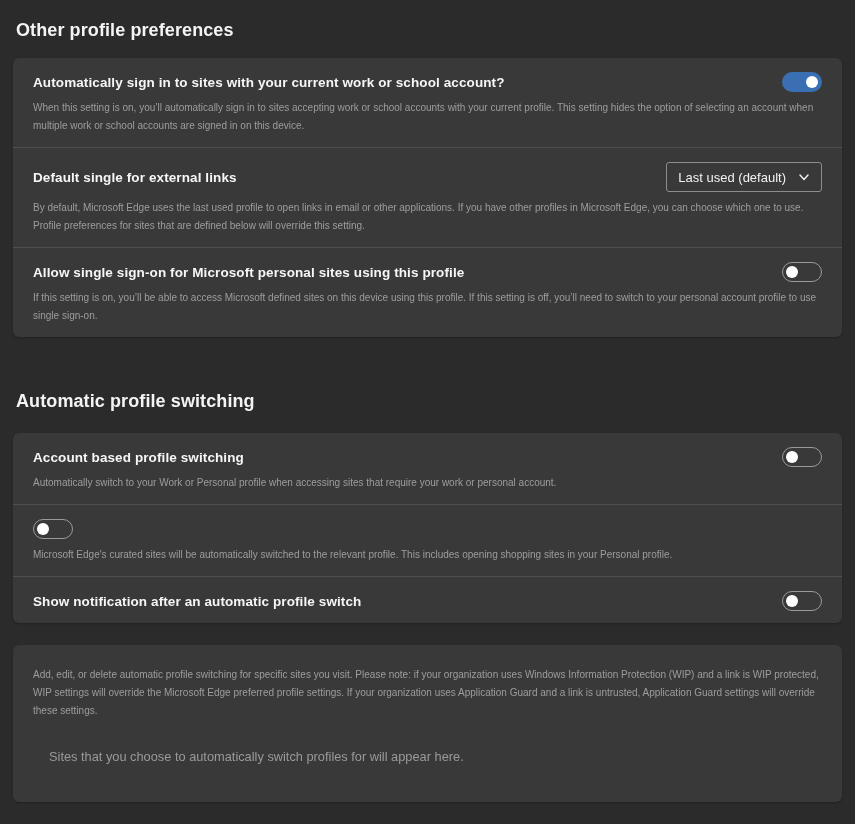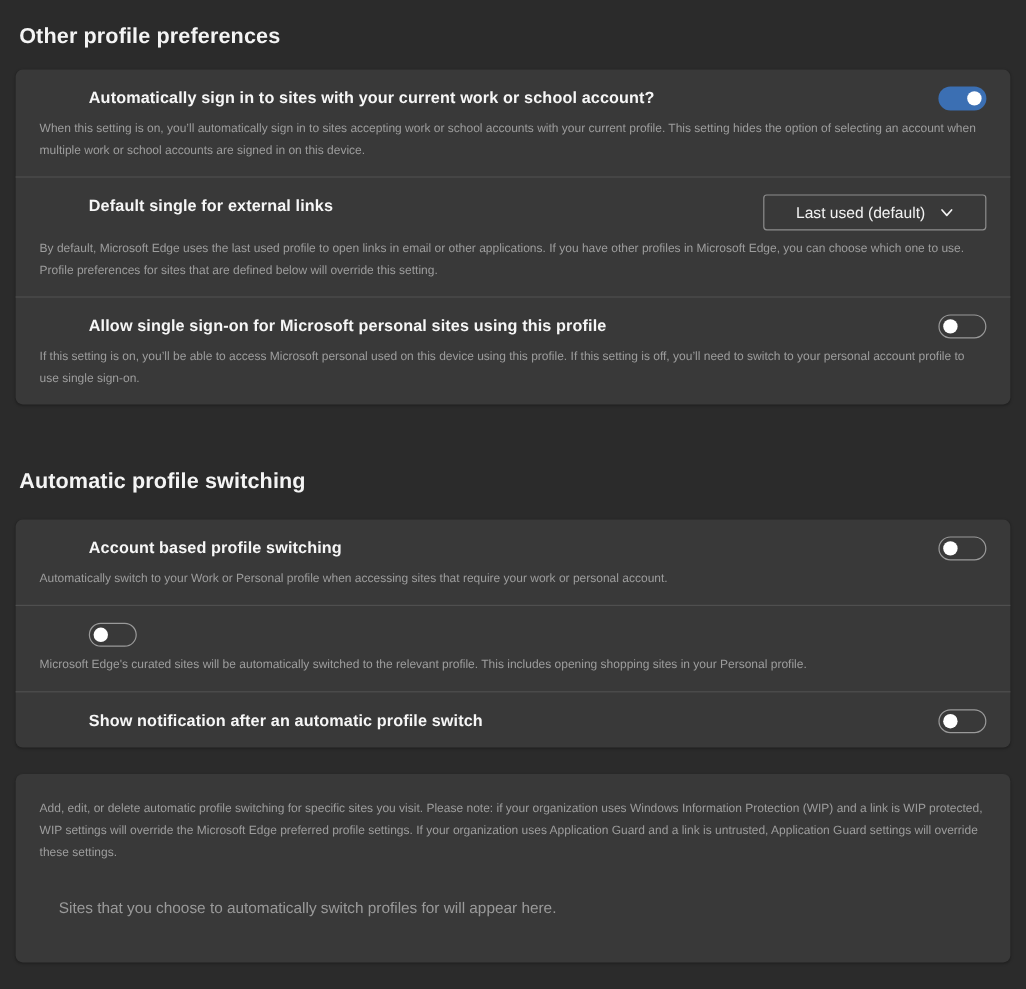--- a/index.html
+++ b/index.html
@@ -27,23 +27,23 @@
     margin: 0 13px;
     box-shadow: 0 1px 2px rgba(0,0,0,0.25);
   }
   .card + .card { margin-top: 22px; }
 
   .row { padding: 14px 20px 12px 20px; }
   .row + .row { border-top: 1px solid #4f4f4f; }
 
   .row-head {
     display: flex;
+    align-items: center;
     justify-content: space-between;
     min-height: 20px;
-    margin-left: 41px;
   }
   .row-title {
     color: #f6f6f6;
     font-size: 13.5px;
     font-weight: 700;
     line-height: 19px;
     letter-spacing: .1px;
   }
   .row-desc {
     margin-top: 7px;
@@ -76,21 +76,21 @@
     border: 1px solid #9a9a9a;
   }
   .toggle[data-state="off"] .knob { left: 3px; }
 
   
   .dropdown {
     display: flex;
     align-items: center;
     gap: 12px;
     height: 30px;
-    padding: 0 26px;
+    padding: 0 11px;
     border: 1px solid #8d8d8d;
     border-radius: 3px;
     background: transparent;
     color: #f2f2f2;
     font-size: 13px;
     cursor: pointer;
     flex: 0 0 auto;
   }
   .dropdown svg { display: block; }
 
@@ -149,21 +149,21 @@
       <div class="row-desc">By default, Microsoft Edge uses the last used profile to open links in email or other applications. If you have other profiles in Microsoft Edge, you can choose which one to use. Profile preferences for sites that are defined below will override this setting.</div>
     </div>
 
     <div class="row">
       <div class="row-head">
         <div class="row-title">Allow single sign-on for Microsoft personal sites using this profile</div>
         <div class="toggle" role="switch" data-state="off">
             <div class="knob"></div>
           </div>
       </div>
-      <div class="row-desc">If this setting is on, you’ll be able to access Microsoft personal used on this device using this profile. If this setting is off, you’ll need to switch to your personal account profile to use single sign-on.</div>
+      <div class="row-desc">If this setting is on, you’ll be able to access Microsoft defined sites on this device using this profile. If this setting is off, you’ll need to switch to your personal account profile to use single sign-on.</div>
     </div>
   </div>
 
   <div class="section-heading second">Automatic profile switching</div>
 
   <div class="card">
     <div class="row">
       <div class="row-head">
         <div class="row-title">Account based profile switching</div>
         <div class="toggle" role="switch" data-state="off">

